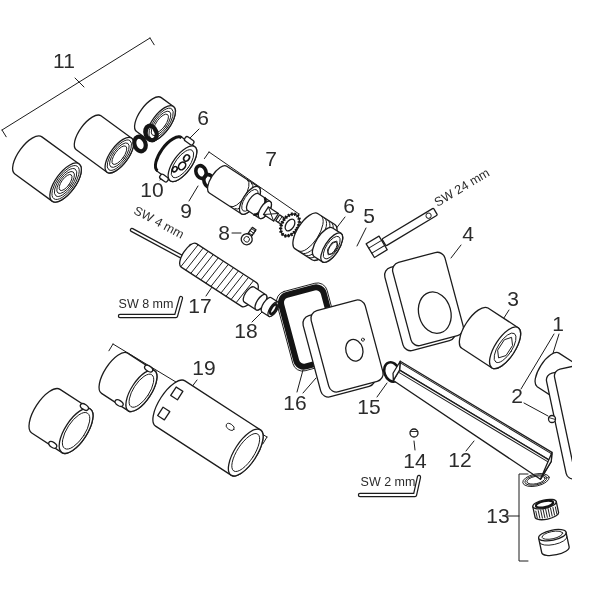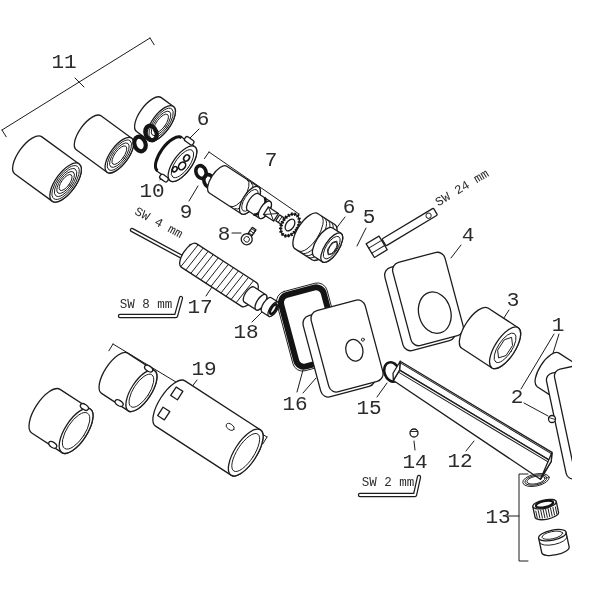--- a/index.html
+++ b/index.html
@@ -1,17 +1,17 @@
 <!DOCTYPE html>
 <html><head>
 <meta charset="utf-8">
 <style>
   html,body{margin:0;padding:0;background:#ffffff;}
   .stage{position:relative;width:572px;height:600px;background:#fff;overflow:hidden;
-         font-family:Liberation Mono, monospace;}
+         font-family:Liberation Sans, sans-serif;}
   svg{display:block}
   .part{fill:#ffffff;stroke:#1c1c1c;stroke-width:1.3;stroke-linejoin:round;stroke-linecap:round;}
   .thin{fill:none;stroke:#1c1c1c;stroke-width:0.9;stroke-linecap:round;}
   .leader{fill:none;stroke:#1c1c1c;stroke-width:1;stroke-linecap:round;}
   .blk{fill:none;stroke:#141414;}
   .kb{fill:none;stroke:#1c1c1c;stroke-width:4.4;stroke-linejoin:round;stroke-linecap:round;}
   .kw{fill:none;stroke:#ffffff;stroke-width:1.9;stroke-linejoin:round;stroke-linecap:round;}
   text.num{font-size:21px;fill:#2b2b2b;text-anchor:middle;}
   text.sw{font-size:12.5px;fill:#2b2b2b;text-anchor:middle;}
 </style>

